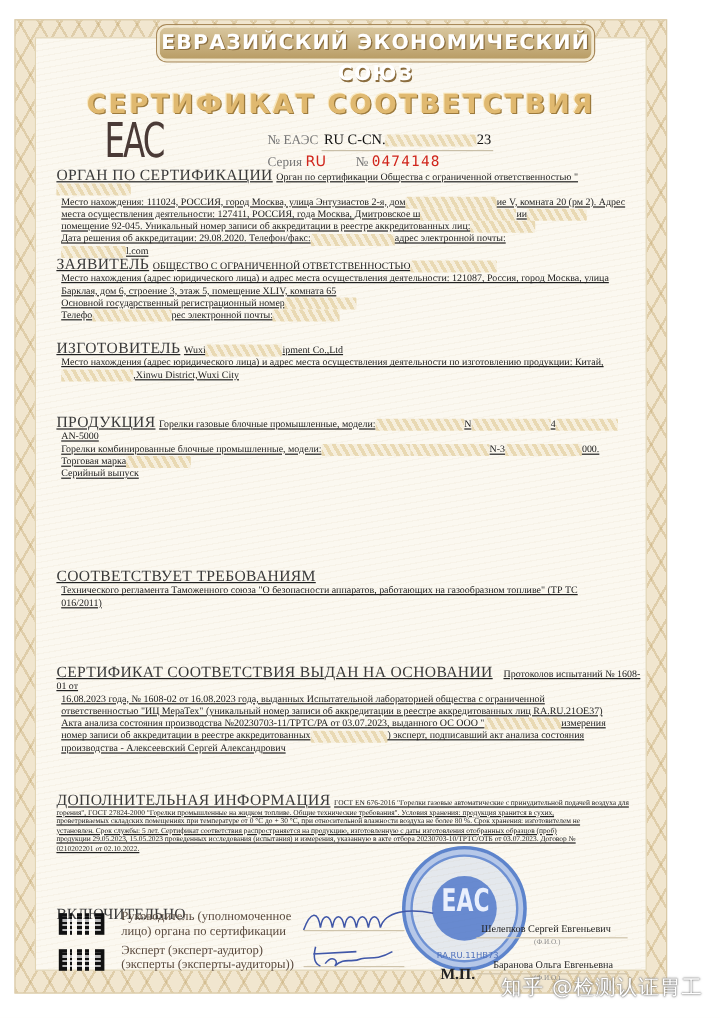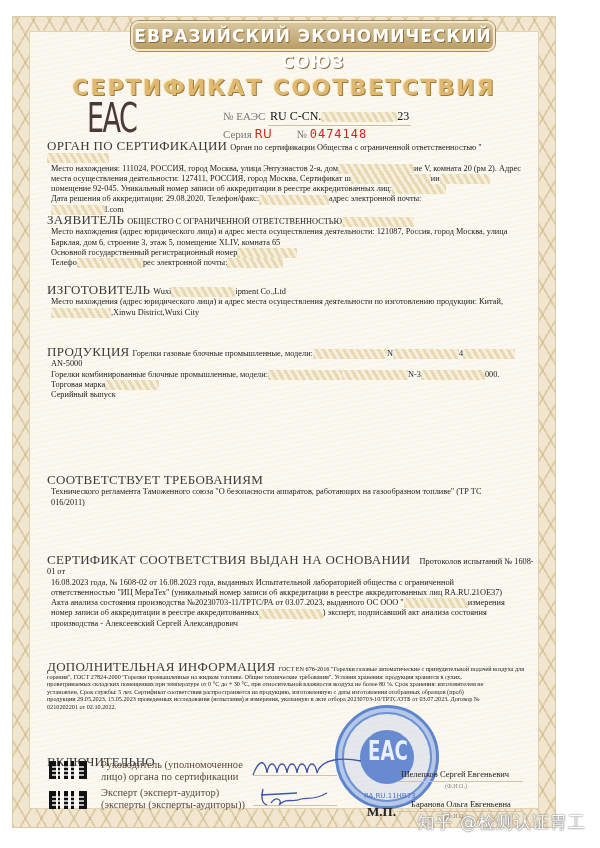--- a/index.html
+++ b/index.html
@@ -47,21 +47,21 @@
     font-size: 40px; color: #4a3a36; letter-spacing: -2px; transform: scaleX(0.75); transform-origin: left;
   }
   .reg-row { position: absolute; left: 210px; top: 92px; font-size: 11px; color: #777; }
   .reg-row .val { color: #111; font-size: 12px; border-bottom: 1px solid #c9bfa8; padding: 0 2px 1px 2px; display: inline-block; min-width: 142px; }
   .blur { display: inline-block; height: 10px; vertical-align: middle;
     background: repeating-linear-gradient(60deg, #e9d9b3 0 3px, #f6efde 3px 6px); border-radius: 1px; }
   .series-row { position: absolute; left: 210px; top: 110px; font-size: 11px; color: #777; }
   .series-row .red { color: #d0261c; font-family: "DejaVu Sans", sans-serif; font-size: 12px; }
   .series-row .num { color: #d0261c; font-family: "DejaVu Sans Mono", monospace; font-size: 12px; letter-spacing: 1px; }
 
-  .section { position: absolute; left: 34px; right: 16px; font-size: 8.3px; line-height: 10.3px; color: #222; }
+  .section { position: absolute; left: 34px; right: 16px; font-size: 8.3px; line-height: 10.3px; color: #222; text-decoration: underline; }
   .section .head { font-size: 13px; font-weight: normal; color: #3a3a3a; letter-spacing: 0.3px; margin-right: 3px; }
   .section p { margin: 0; }
   .indent { padding-left: 4px; }
 
   .validity { position: absolute; left: 34px; top: 718px; font-size: 13px; color: #3a3a3a; }
   .validity .date { font-size: 8.5px; color: #222; display: inline-block; border-bottom: 1px solid #cfc4ab; width: 102px; text-align: center; margin-left: 8px; vertical-align: 2px; }
   .validity .po { margin-left: 34px; }
   .validity2 { position: absolute; left: 34px; top: 737px; font-size: 13px; color: #3a3a3a; }
 
   .qr { position: absolute; left: 36px; width: 38px; height: 18px;
@@ -108,21 +108,21 @@
   <div class="series-row">
     <span>Серия</span>
     <span class="red">RU</span>
     <span style="margin-left:22px">№</span>
     <span class="num">0474148</span>
   </div>
 
   <div class="section" style="top:124px">
     <p><span class="head">ОРГАН ПО СЕРТИФИКАЦИИ</span><span>Орган по сертификации Общества с ограниченной ответственностью "</span><span class="blur" style="width:62px"></span></p>
     <p class="indent"><span>Место нахождения: 111024, РОССИЯ, город Москва, улица Энтузиастов 2-я, дом</span><span class="blur" style="width:76px"></span><span>ие V, комната 20 (рм 2). Адрес</span></p>
-    <p class="indent"><span>места осуществления деятельности: 127411, РОССИЯ, город Москва, Сертификат ш</span><span class="blur" style="width:80px"></span><span>ии</span><span class="blur" style="width:50px"></span></p>
+    <p class="indent"><span>места осуществления деятельности: 127411, РОССИЯ, года Москва, Дмитровское ш</span><span class="blur" style="width:80px"></span><span>ии</span><span class="blur" style="width:50px"></span></p>
     <p class="indent"><span>помещение 92-045. Уникальный номер записи об аккредитации в реестре аккредитованных лиц:</span><span class="blur" style="width:54px"></span></p>
     <p class="indent"><span>Дата решения об аккредитации: 29.08.2020. Телефон/факс:</span><span class="blur" style="width:70px"></span><span>адрес электронной почты:</span></p>
     <p class="indent"><span class="blur" style="width:54px"></span><span>l.com</span></p>
   </div>
 
   <div class="section" style="top:198px">
     <p><span class="head">ЗАЯВИТЕЛЬ</span><span>ОБЩЕСТВО С ОГРАНИЧЕННОЙ ОТВЕТСТВЕННОСТЬЮ</span><span class="blur" style="width:72px"></span></p>
     <p class="indent">Место нахождения (адрес юридического лица) и адрес места осуществления деятельности: 121087, Россия, город Москва, улица</p>
     <p class="indent">Барклая, дом 6, строение 3, этаж 5, помещение XLIV, комната 65</p>
     <p class="indent"><span>Основной государственный регистрационный номер</span><span class="blur" style="width:60px"></span></p>

